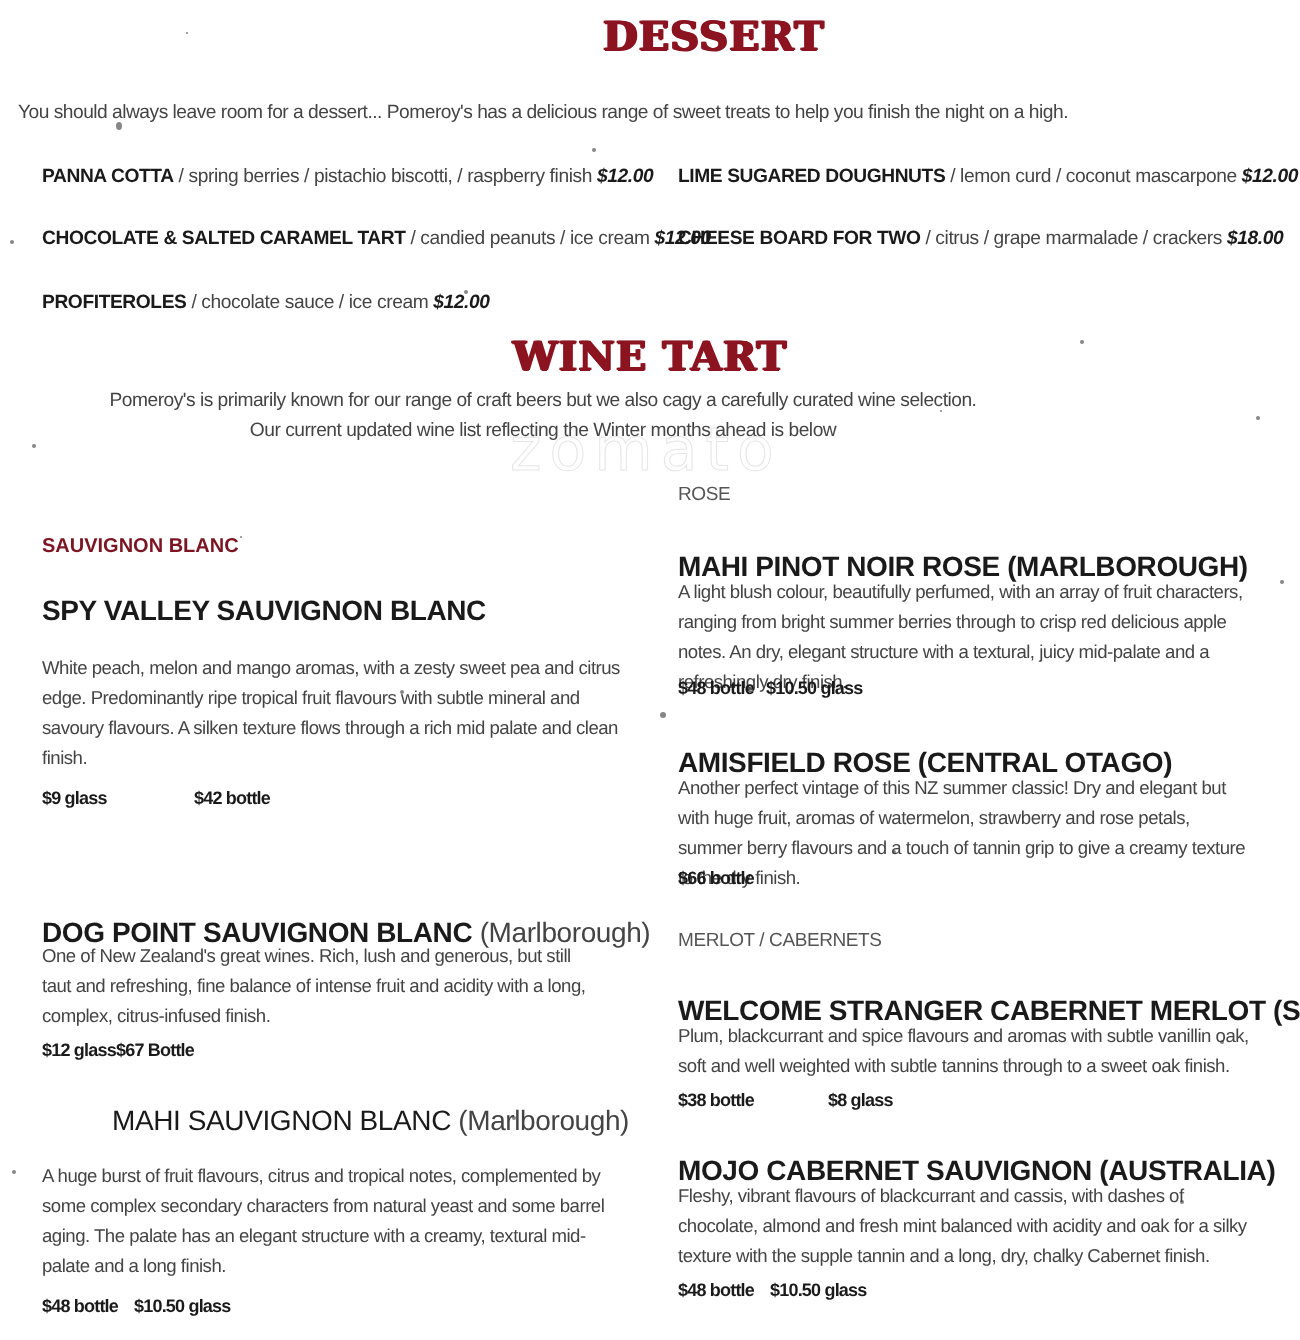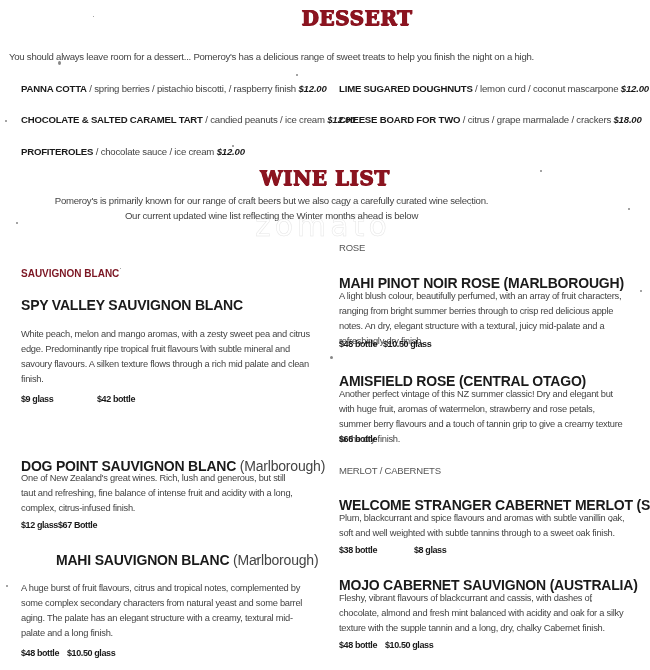--- a/index.html
+++ b/index.html
@@ -71,21 +71,21 @@
   </div>
   <div class="abs dish" style="left:339px;top:114px;">
     <b>CHEESE BOARD FOR TWO</b><span> /  citrus / grape marmalade / crackers </span><i>$18.00</i>
   </div>
   <div class="abs dish" style="left:21px;top:146px;">
     <b>PROFITEROLES</b><span> / chocolate sauce / ice cream </span><i>$12.00</i>
   </div>
 </section>
 
 <section>
-  <div class="abs headline" style="top:166px;font-size:20px;">WINE LIST</div>
+  <div class="abs headline" style="top:166px;font-size:20px;">WINE TART</div>
   <div class="abs" style="left:255px;top:208px;">
     <span class="watermark">zomato</span>
   </div>
   <div class="abs intro" style="top:195px;">Pomeroy's is primarily known for our range of craft beers but we also cagy a carefully curated wine selection.</div>
   <div class="abs intro" style="top:210px;">Our current updated wine list reflecting the Winter months ahead is below</div>
 
   <div class="abs cat-red" style="left:21px;top:268px;">SAUVIGNON BLANC</div>
 
   <div class="abs wname" style="left:21px;top:297px;text-align:center;">
     <span style="font-weight:bold;color:#1a1a1a;">SPY VALLEY SAUVIGNON BLANC</span>
@@ -95,21 +95,21 @@
   <div class="abs price" style="left:97px;top:394px;">$42 bottle</div>
 
   <div class="abs wname" style="left:21px;top:458px;">
     <span style="font-weight:bold;color:#1a1a1a;">DOG POINT SAUVIGNON BLANC</span><span> (Marlborough)</span>
   </div>
   <div class="abs desc" style="left:21px;top:471px;width:280px;">One of New Zealand's great wines. Rich, lush and generous, but still taut and refreshing, fine balance of intense fruit and acidity with a long, complex, citrus-infused finish.</div>
   <div class="abs price" style="left:21px;top:520px;">$12 glass</div>
   <div class="abs price" style="left:58px;top:520px;">$67 Bottle</div>
 
   <div class="abs wname" style="left:21px;top:552px;">
-    <span style="font-weight:bold;color:#1a1a1a;padding-left:35px;">MAHI SAUVIGNON BLANC</span><span> (Marlborough)</span>
+    <span style="font-weight:normal;color:#1a1a1a;padding-left:35px;">MAHI SAUVIGNON BLANC</span><span> (Marlborough)</span>
   </div>
   <div class="abs desc" style="left:21px;top:581px;width:292px;">A huge burst of fruit flavours, citrus and tropical notes, complemented by some complex secondary characters from natural yeast and some barrel aging. The palate has an elegant structure with a creamy, textural mid-palate and a long finish.</div>
   <div class="abs price" style="left:21px;top:648px;">$48 bottle</div>
   <div class="abs price" style="left:67px;top:648px;">$10.50 glass</div>
 
   <div class="abs cat-plain" style="left:339px;top:242px;">ROSE</div>
 
   <div class="abs wname" style="left:339px;top:275px;">MAHI PINOT NOIR ROSE (MARLBOROUGH)</div>
   <div class="abs desc" style="left:339px;top:289px;width:290px;">A light blush colour, beautifully perfumed, with an array of fruit characters, ranging from bright summer berries through to crisp red delicious apple notes. An dry, elegant structure with a textural, juicy mid-palate and a refreshingly dry finish.</div>
   <div class="abs price" style="left:339px;top:339px;">$48 bottle</div>

